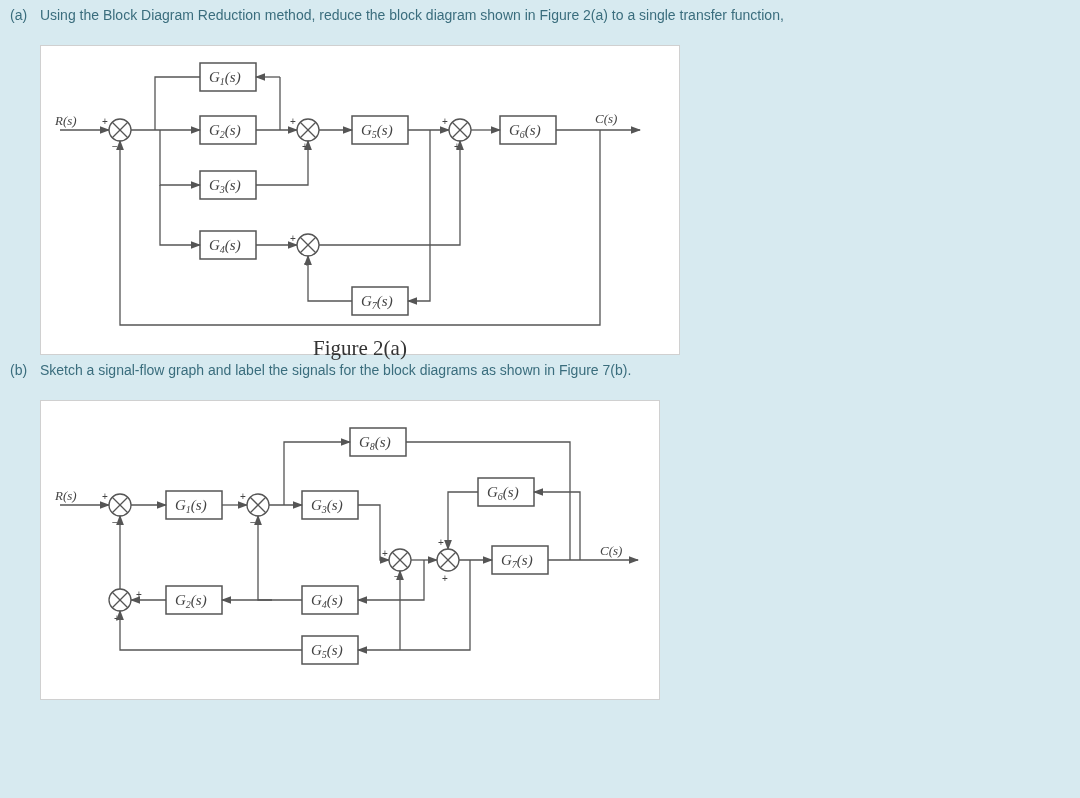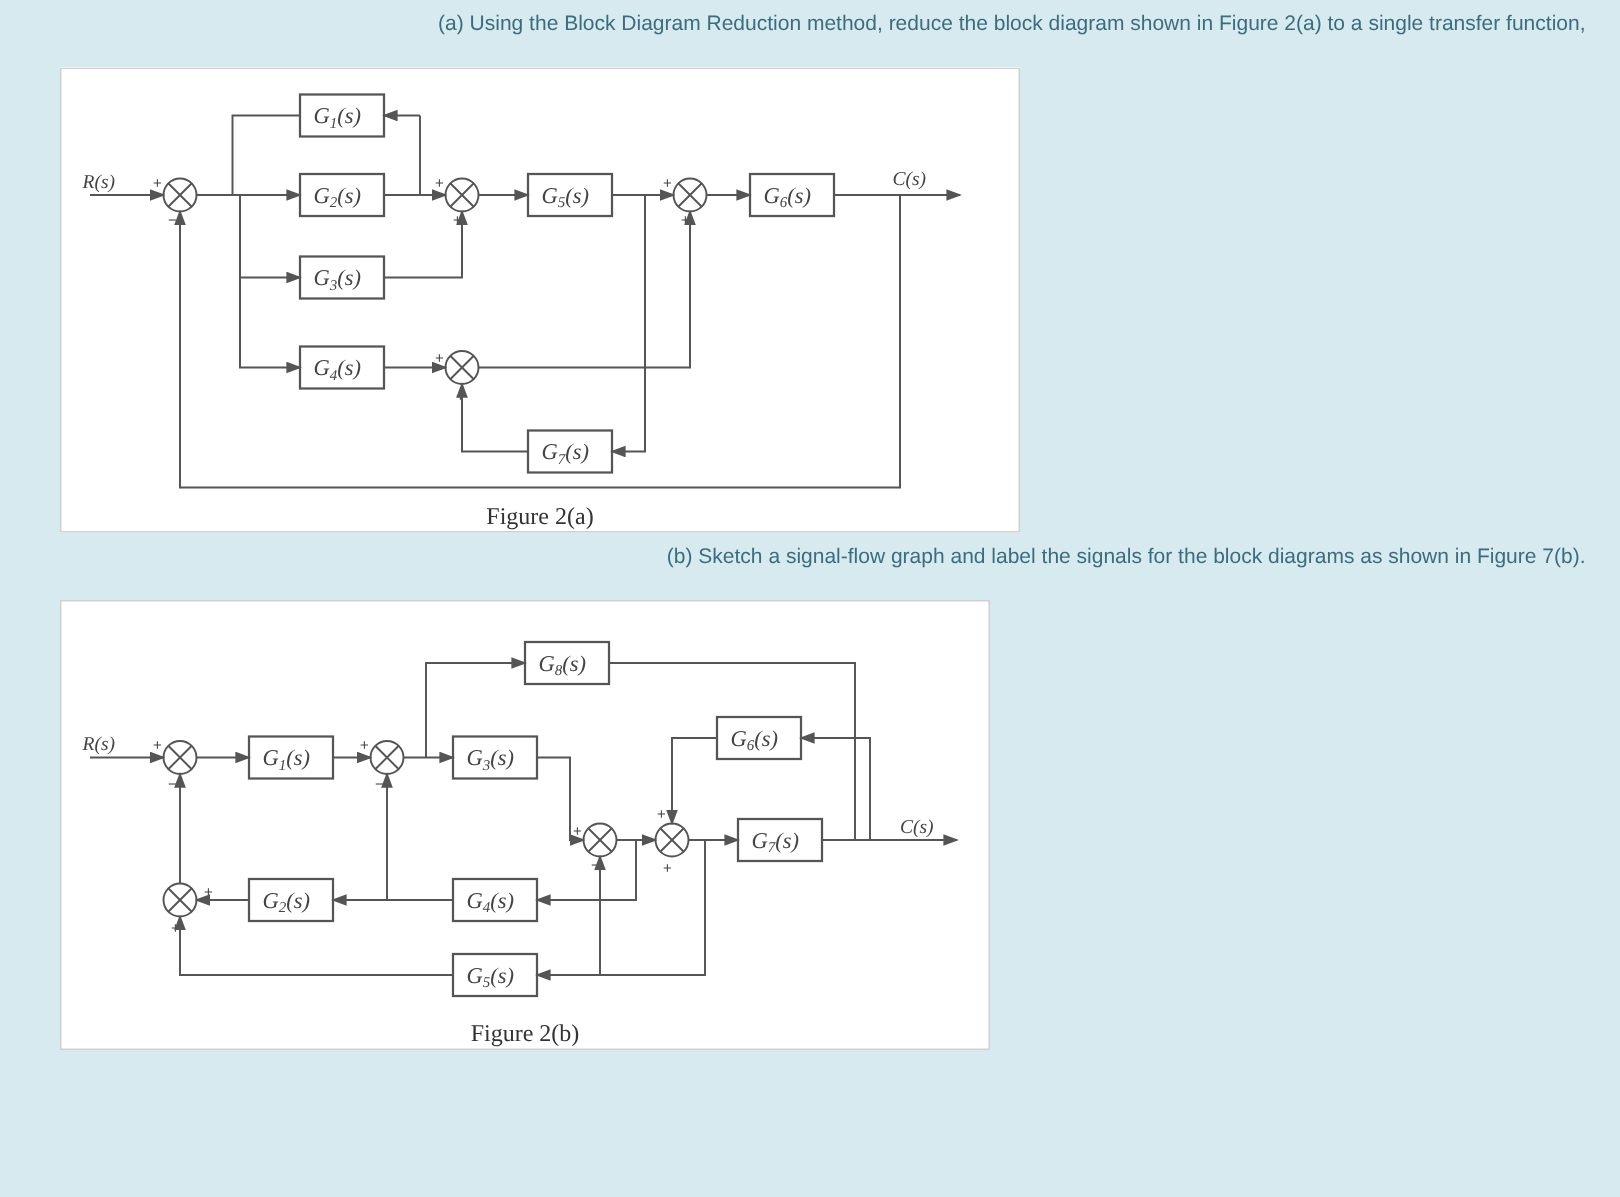--- a/index.html
+++ b/index.html
@@ -9,38 +9,37 @@
     height: 798px;
     font-family: Arial, Helvetica, sans-serif;
     background: #d7eaf0;
     color: #3a6d7d;
     font-size: 14px;
     overflow: hidden;
   }
   .question {
     padding: 6px 23px 16px 10px;
     line-height: 1.35;
-    text-align: right;
   }
   .q-label {
     display: inline-block;
     width: 26px;
   }
   .diagram-wrap {
     background: #ffffff;
     margin: 4px 0 0 40px;
     position: relative;
     box-shadow: 0 0 0 1px #d0d0d0 inset;
   }
   #diag-a { width: 640px; height: 310px; }
   #diag-b { width: 620px; height: 300px; }
   .caption {
     color: #333;
     font-family: "Times New Roman", serif;
-    font-size: 16px;
+    font-size: 21px;
     text-align: center;
     padding-top: 2px;
   }
   svg text { font-family: "Times New Roman", serif; }
   .blk { fill: #fff; stroke: #555; stroke-width: 1.5; }
   .blk-lbl { font-size: 15px; font-style: italic; fill: #444; }
   .sub { font-size: 10px; }
   .wire { stroke: #555; stroke-width: 1.3; fill: none; }
   .arrow { fill: #555; }
   .sum { fill: #fff; stroke: #555; stroke-width: 1.3; }
@@ -258,14 +257,13 @@
 
   <path d="M232 200 L182 200" class="wire" marker-end="url(#ah2)"></path>
   <path d="M126 200 L91 200" class="wire" marker-end="url(#ah2)"></path>
   <path d="M80 189 L80 116" class="wire" marker-end="url(#ah2)"></path>
 
   <path d="M430 160 L430 250 L318 250" class="wire" marker-end="url(#ah2)"></path>
   <path d="M262 250 L80 250 L80 211" class="wire" marker-end="url(#ah2)"></path>
 
   <path d="M360 250 L360 171" class="wire" marker-end="url(#ah2)"></path>
 </svg>
-<div class="caption">Figure 2(b)</div>
 </div>
 
 </body></html>

